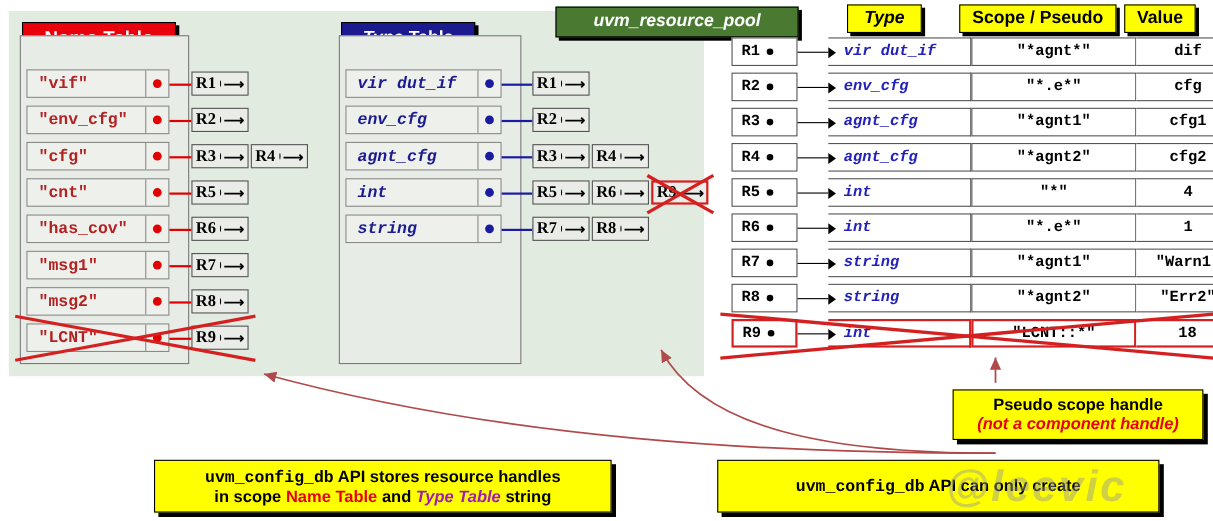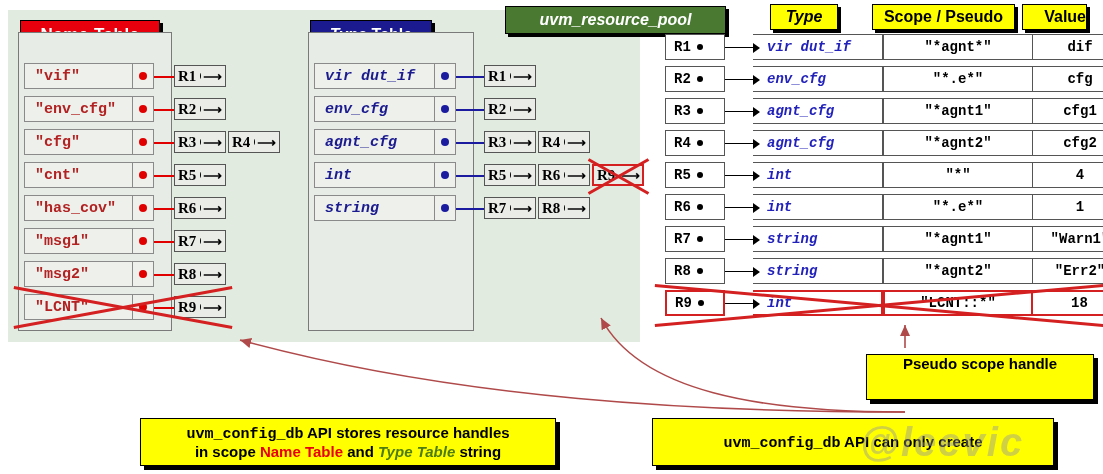--- a/index.html
+++ b/index.html
@@ -79,21 +79,21 @@
   .xmark span{position:absolute;left:0;top:50%;width:100%;height:0;
       border-top:3px solid #d42020;transform-origin:center;}
 
   
   .callout{position:absolute;background:#ffff00;border:1px solid #000;
         box-shadow:4px 4px 0 #000;display:flex;flex-direction:column;
         align-items:center;justify-content:center;text-align:center;}
   .callout .l1,.callout .l2{white-space:nowrap;font-weight:bold;}
   .mono{font-family:"Liberation Mono",monospace;}
   .red{color:#e8000d;}
-  .blue{color:#4d7c0f;}
+  .blue{color:#a21caf;}
   .ital{font-style:italic;}
 
   .wm{position:absolute;color:rgba(150,150,150,.45);font-size:40px;
       font-weight:bold;font-style:italic;letter-spacing:2px;pointer-events:none;text-align:center;}
 </style>
 </head>
 <body>
 
 <div class="abs" id="pool-panel"></div>
 
@@ -109,21 +109,21 @@
 <div class="badge" id="pool-badge">
   <span>uvm_resource_pool</span>
 </div>
 
 <div class="ybadge" style="left:770px;top:4px;width:66px;height:24px;font-style:italic;">
   <span>Type</span>
 </div>
 <div class="ybadge" style="left:872px;top:4px;width:141px;height:24px;">
   <span>Scope / Pseudo</span>
 </div>
-<div class="ybadge" style="left:1022px;top:4px;width:63px;height:24px;justify-content:flex-end;">
+<div class="ybadge" style="left:1022px;top:4px;width:63px;height:24px;">
   <span>Value</span>
 </div>
 
 <div class="tframe" style="left:18px;top:32px;width:152px;height:297px;"></div>
 <div class="tframe" style="left:308px;top:32px;width:164px;height:297px;"></div>
 
 <div id="name-table-rows">
     <div class="keyrow name-key" style="left: 24px; top: 63px; width: 130px;">
       <span class="ktext">"vif"</span>
       <span class="kcell">
@@ -502,22 +502,23 @@
   <defs>
     <marker id="ah" markerWidth="9" markerHeight="9" refX="7" refY="3.2" orient="auto">
       <path d="M0,0 L7,3.2 L0,6.4 z" fill="#b04a4a"></path>
     </marker>
   </defs>
   <path d="M905,412 C700,412 460,400 240,340" fill="none" stroke="#b04a4a" stroke-width="1.6" marker-end="url(#ah)"></path>
   <path d="M905,412 C760,412 640,392 601,318" fill="none" stroke="#b04a4a" stroke-width="1.6" marker-end="url(#ah)"></path>
   <path d="M905,348 L905,325" fill="none" stroke="#b04a4a" stroke-width="1.6" marker-end="url(#ah)"></path>
 </svg>
 
-<div class="callout" style="left:866px;top:354px;width:226px;height:44px;justify-content:space-between;">
+<div class="callout" style="left:866px;top:354px;width:226px;height:44px;">
   <div class="l1" style="font-size:15px;">Pseudo scope handle</div>
+  <div class="l2 red ital" style="font-size:15px;">(not a component handle)</div>
 </div>
 
 <div class="callout" style="left:140px;top:418px;width:414px;height:46px;">
   <div class="l1" style="font-size:15px;">
     <span class="mono">uvm_config_db</span><span> API stores resource handles</span>
   </div>
   <div class="l2" style="font-size:15px;">
     <span>in scope </span><span class="red">Name Table</span><span> and </span><span class="blue ital">Type Table</span><span> string</span>
   </div>
 </div>

